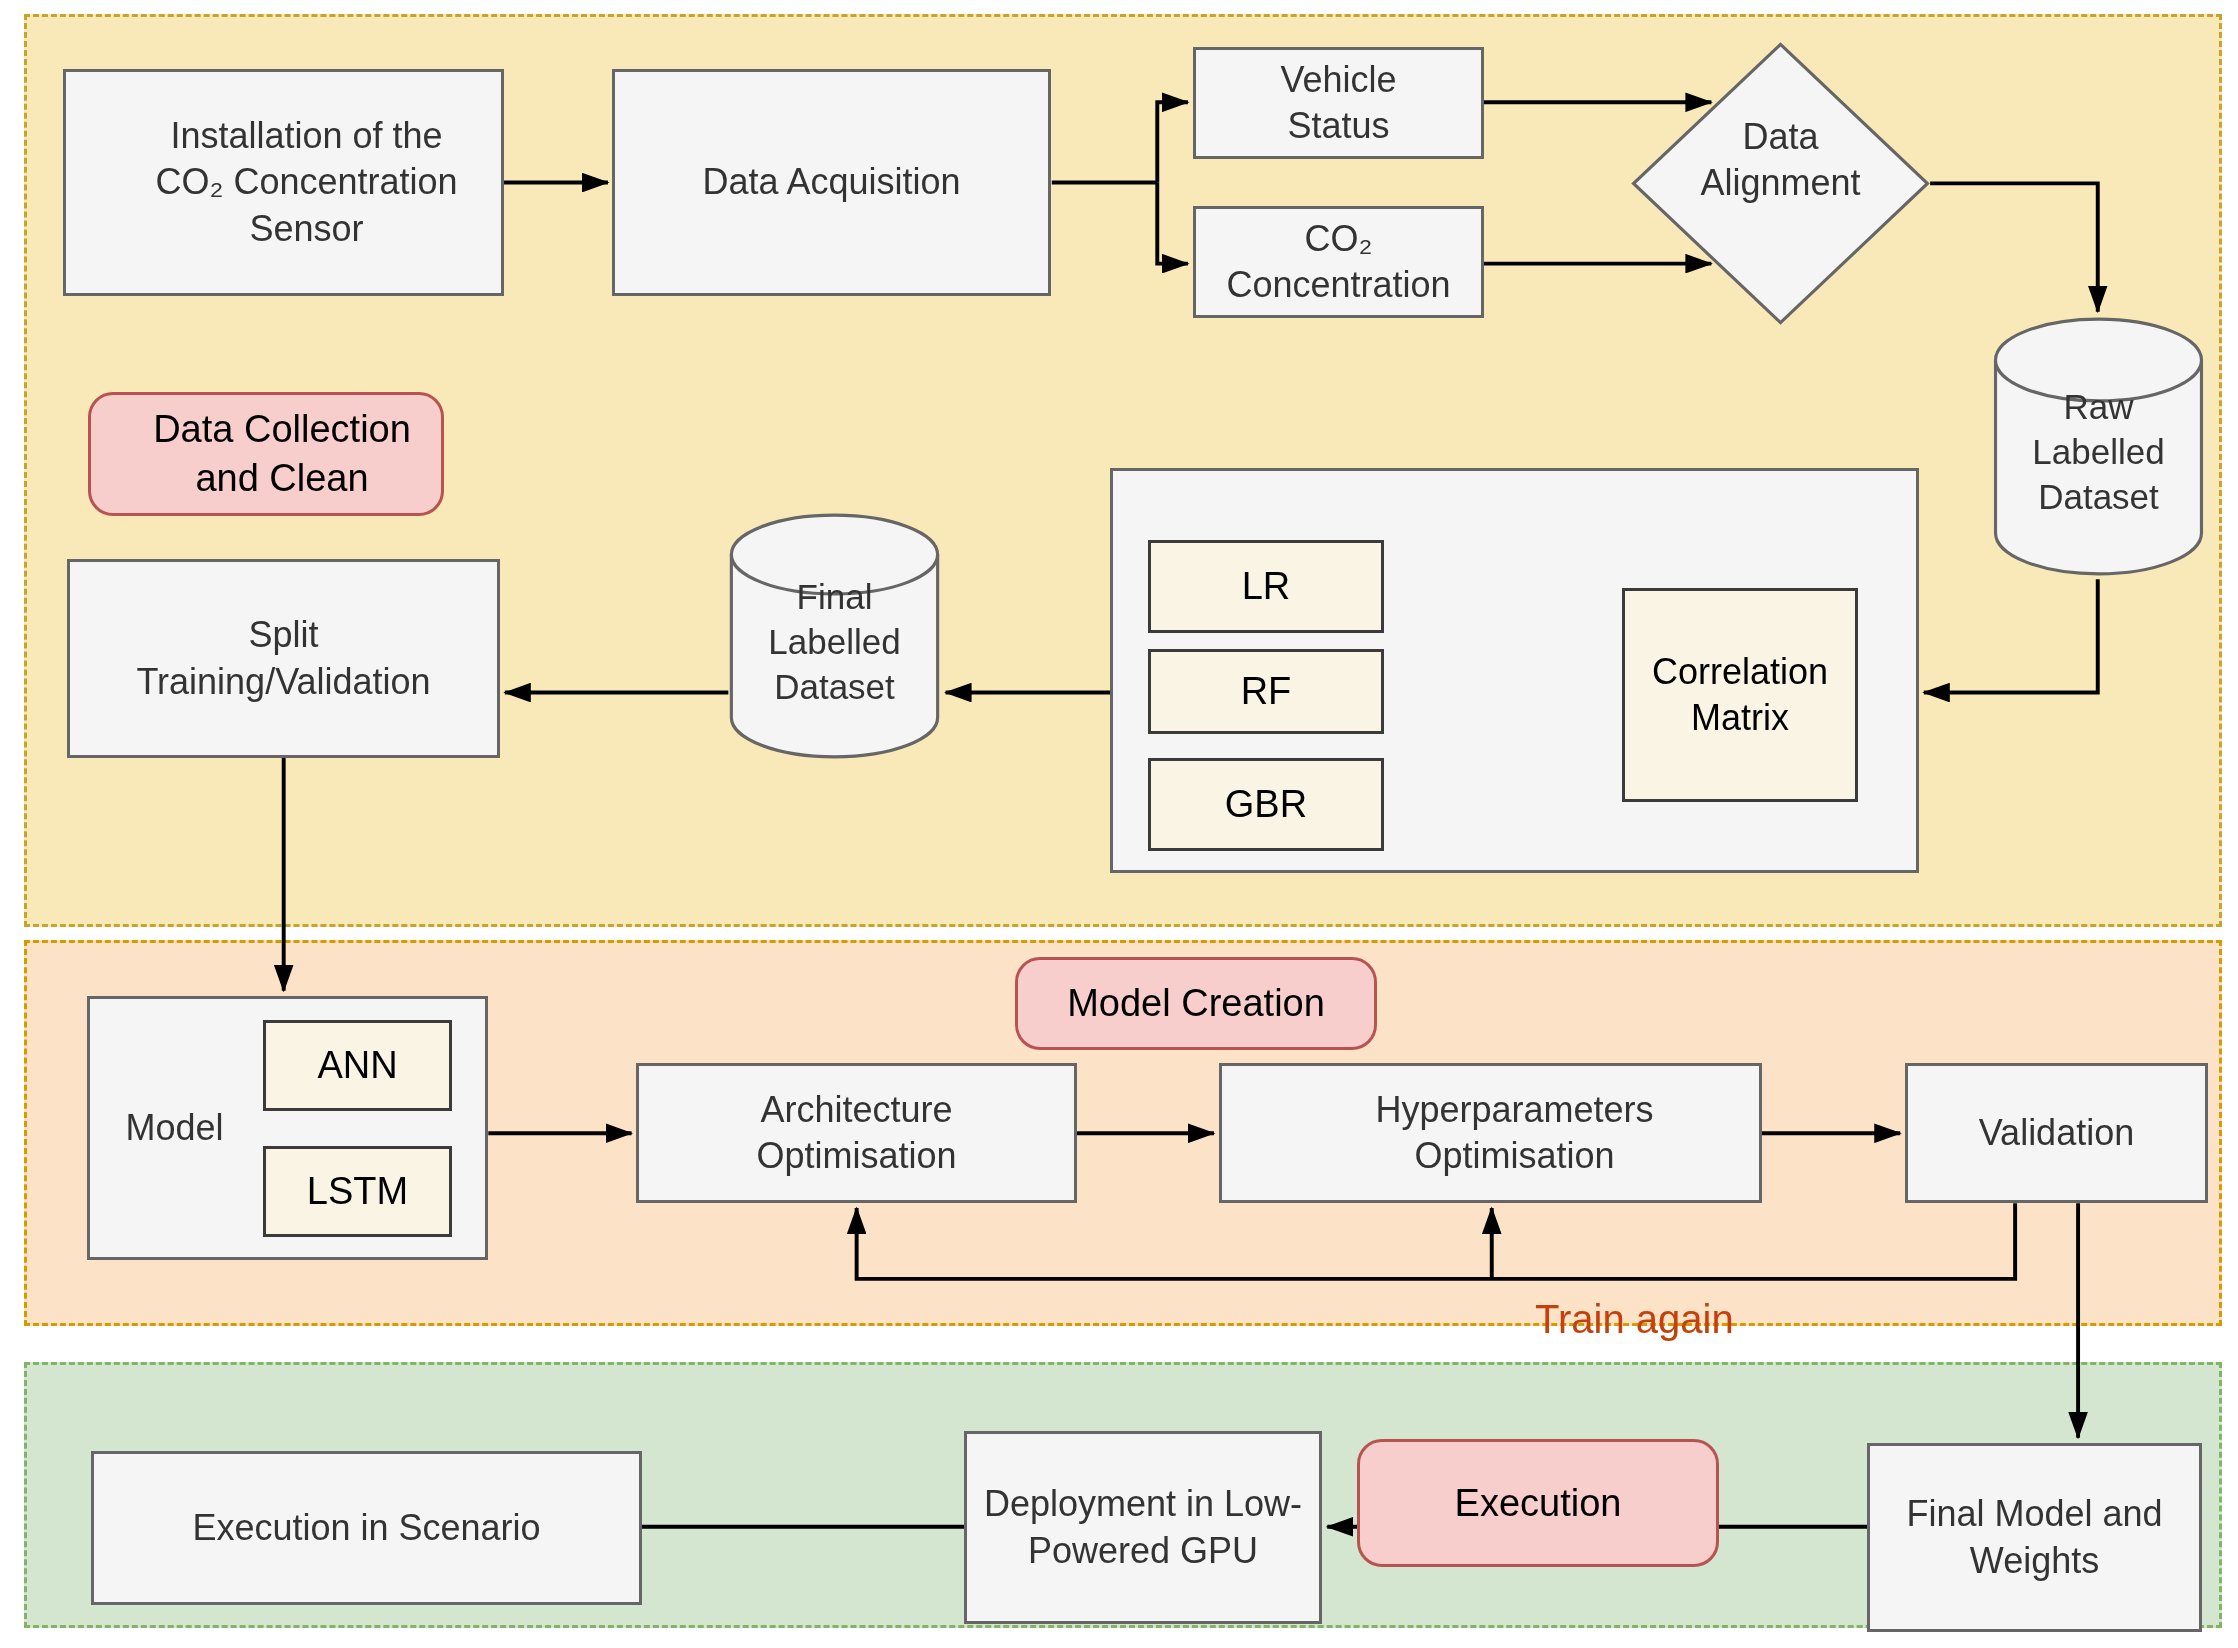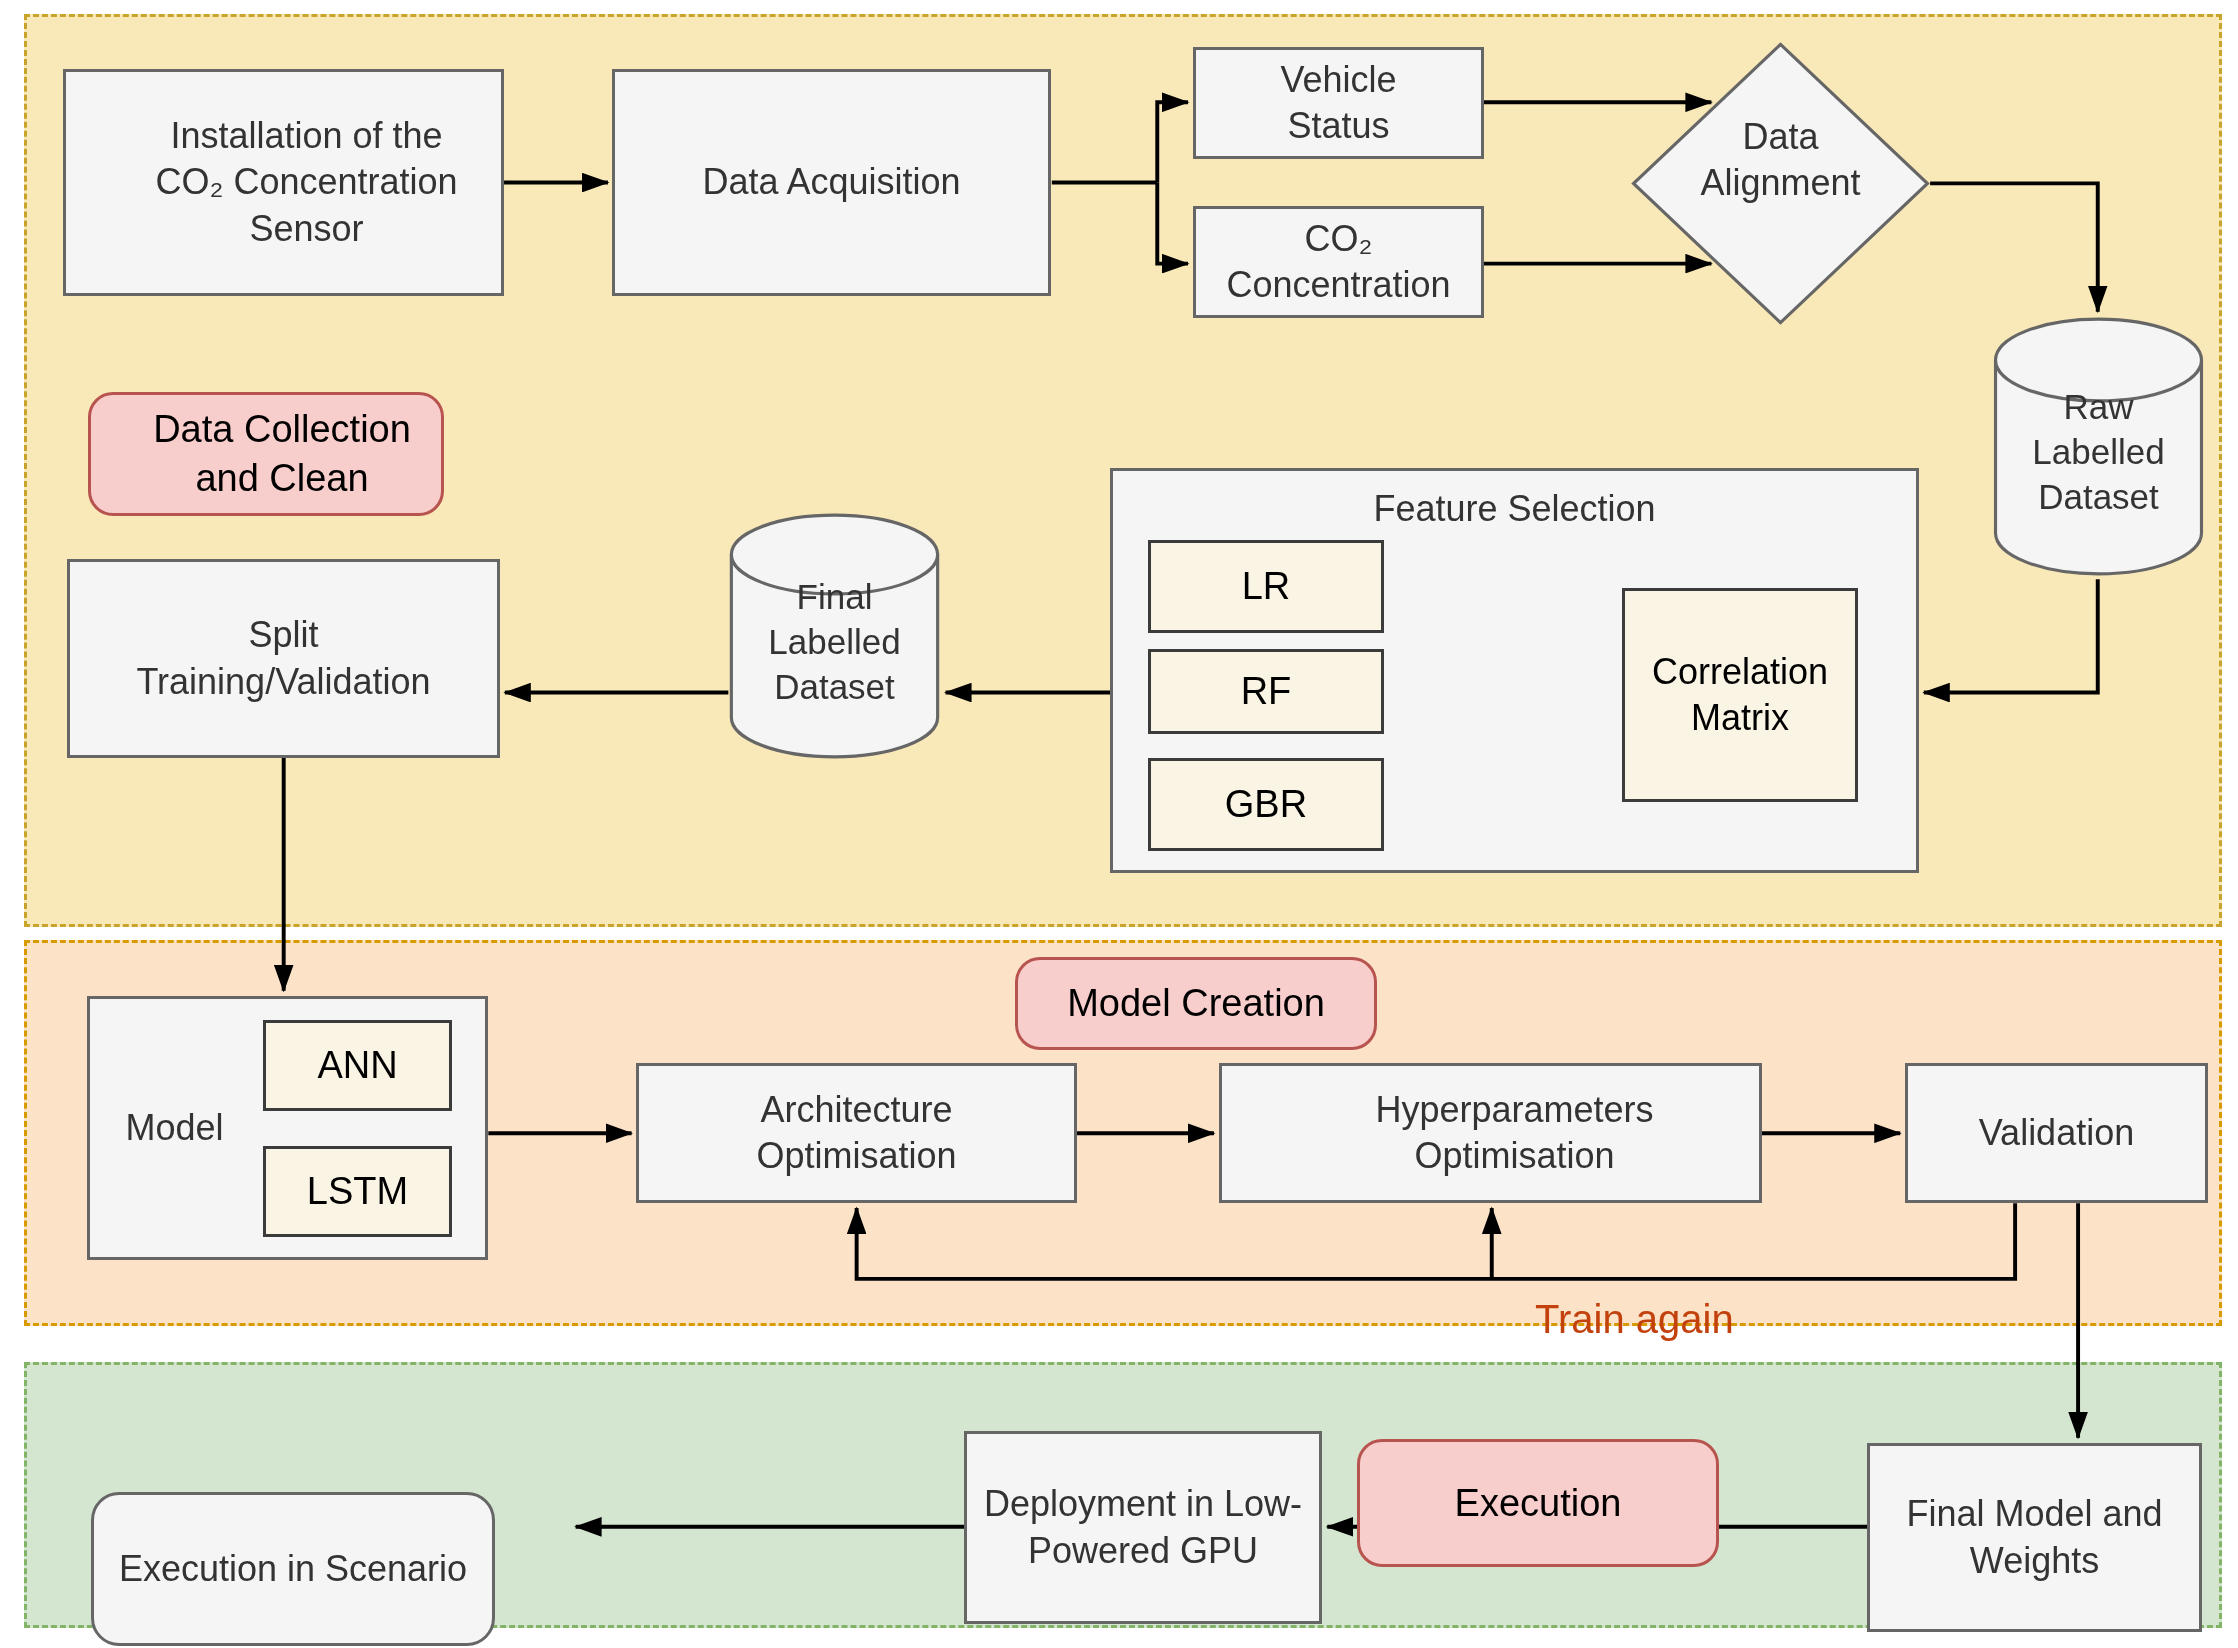--- a/index.html
+++ b/index.html
@@ -146,21 +146,20 @@
 Labelled
 Dataset</div>
   </div>
 
   <div class="tag" style="left:88px;top:392px;width:356px;height:124px;padding-left:32px;">
     <span class="lbl">Data Collection
 and Clean</span>
   </div>
 
   <div class="panel" style="left:1110px;top:468px;width:809px;height:405px;">
-    <div class="panel-title">Feature Selection</div>
     <div class="subnode" style="left:35px;top:69px;width:236px;height:93px;">
       <span class="lbl">LR</span>
     </div>
     <div class="subnode" style="left:35px;top:178px;width:236px;height:85px;">
       <span class="lbl">RF</span>
     </div>
     <div class="subnode" style="left:35px;top:287px;width:236px;height:93px;">
       <span class="lbl">GBR</span>
     </div>
     <div class="subnode" style="left:509px;top:117px;width:236px;height:214px;font-size:36px;">
@@ -221,18 +220,18 @@
   <div class="node" style="left:1867px;top:1443px;width:335px;height:189px;">
     <span class="lbl">Final Model and
 Weights</span>
   </div>
 
   <div class="node" style="left:964px;top:1431px;width:358px;height:193px;">
     <span class="lbl">Deployment in Low-
 Powered GPU</span>
   </div>
 
-  <div class="node" style="left:91px;top:1492px;width:404px;height:154px;border-radius:28px;">
+  <div class="node" style="left:91px;top:1451px;width:551px;height:154px;">
     <span class="lbl">Execution in Scenario</span>
   </div>
 
 </div>
 
 
 </body></html>

